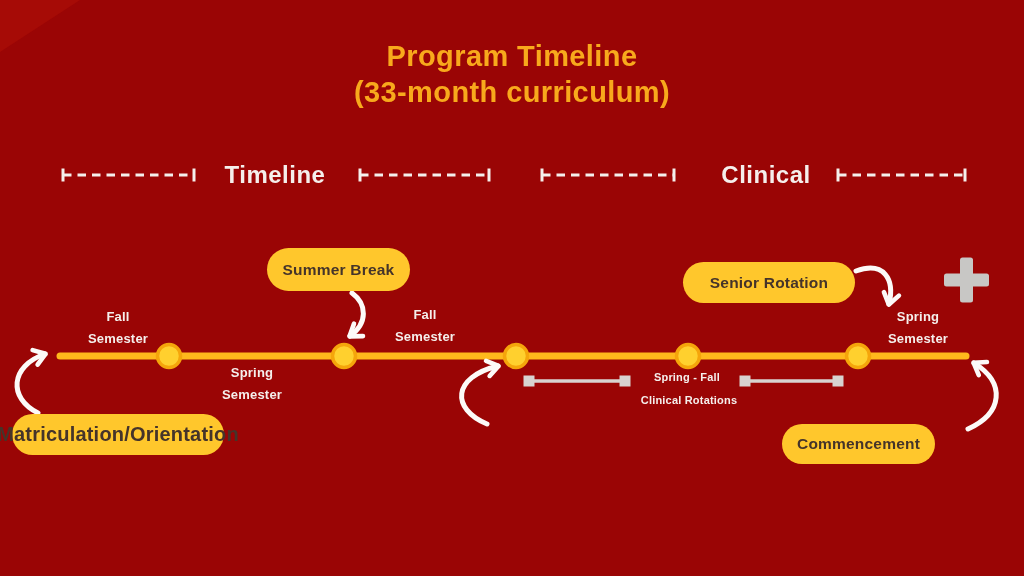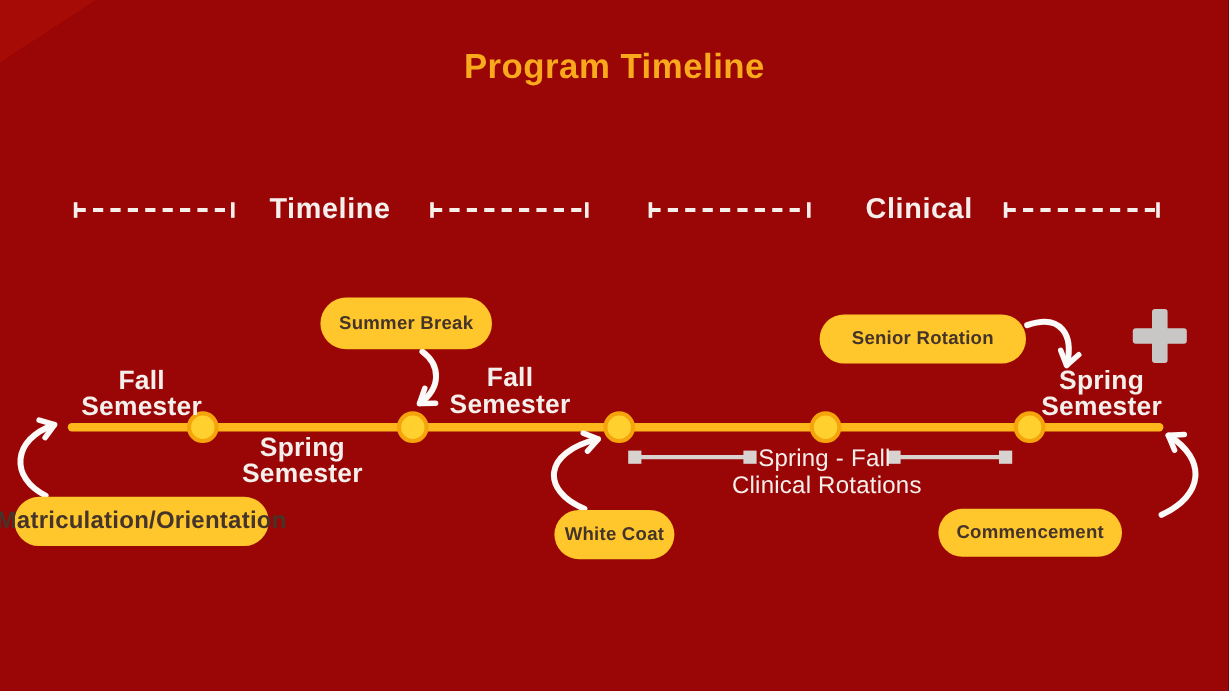--- a/index.html
+++ b/index.html
@@ -20,40 +20,40 @@
     font-size:29px;font-weight:700;line-height:36px;letter-spacing:.4px;white-space:nowrap;
   }
   .phase-label{
     position:absolute;top:175px;transform:translate(-50%,-50%);
     color:var(--label-white,#f5efec);font-size:24px;font-weight:700;letter-spacing:.5px;white-space:nowrap;
   }
   .phase-label.didactic{left:275px;}
   .phase-label.clinical{left:756px;margin-left:10px;}
   .mlabel{
     position:absolute;transform:translateX(-50%);text-align:center;
-    color:var(--label-white,#f5efec);font-size:22px;font-weight:600;line-height:22px;white-space:nowrap;
+    color:var(--label-white,#f5efec);font-size:13px;font-weight:600;line-height:22px;white-space:nowrap;
     letter-spacing:.2px;
   }
   .mlabel.fall1{left:118px;top:306px;}
   .mlabel.spring1{left:252px;top:362px;}
   .mlabel.fall2{left:425px;top:304px;}
   .mlabel.spring2{left:918px;top:306px;}
   .pill{
     position:absolute;display:flex;align-items:center;justify-content:center;
     background:var(--pill-yellow,#ffc72c);color:var(--pill-text,#45342a);
     border-radius:999px;font-size:15.5px;font-weight:700;letter-spacing:.2px;white-space:nowrap;
   }
   .pill.matriculation{left:12px;top:414px;width:212px;height:41px;font-size:20px;}
   .pill.summer-break{left:267px;top:248px;width:143px;height:43px;}
   .pill.white-coat{left:462px;top:425px;width:100px;height:41px;}
   .pill.senior-rotation{left:683px;top:262px;width:172px;height:41px;}
   .pill.commencement{left:782px;top:424px;width:153px;height:40px;}
   .bracket-text{
     position:absolute;transform:translateX(-50%);
-    color:var(--label-white,#f5efec);font-size:20px;font-weight:400;white-space:nowrap;letter-spacing:.2px;
+    color:var(--label-white,#f5efec);font-size:11px;font-weight:700;white-space:nowrap;letter-spacing:.2px;
   }
   .bracket-text.l1{left:687px;top:371px;}
   .bracket-text.l2{left:689px;top:394px;}
 </style>
 </head>
 <body>
 
 <div class="canvas">
 
   <div class="bg-accent"></div>
@@ -118,20 +118,21 @@
     </g>
 
     <g style="fill:var(--plus-gray,#C8C7C5)">
       <rect x="944" y="273.5" width="45" height="13" rx="2.5"></rect>
       <rect x="960" y="257.5" width="13" height="45" rx="2.5"></rect>
     </g>
   </svg>
 
   <div class="title">
     <div>Program Timeline</div>
+    <div>(33-month curriculum)</div>
   </div>
 
   <div class="phase-label didactic">Timeline</div>
   <div class="phase-label clinical">Clinical</div>
 
   <div class="mlabel fall1">
     <div>Fall</div>
     <div>Semester</div>
   </div>
   <div class="mlabel spring1">
@@ -145,17 +146,16 @@
   <div class="mlabel spring2">
     <div>Spring</div>
     <div>Semester</div>
   </div>
 
   <div class="bracket-text l1">Spring - Fall</div>
   <div class="bracket-text l2">Clinical Rotations</div>
 
   <div class="pill matriculation">Matriculation/Orientation</div>
   <div class="pill summer-break">Summer Break</div>
-  <div class="pill white-coat">White Coat</div>
   <div class="pill commencement">Commencement</div>
   <div class="pill senior-rotation">Senior Rotation</div>
 
 </div>
 
 </body></html>

